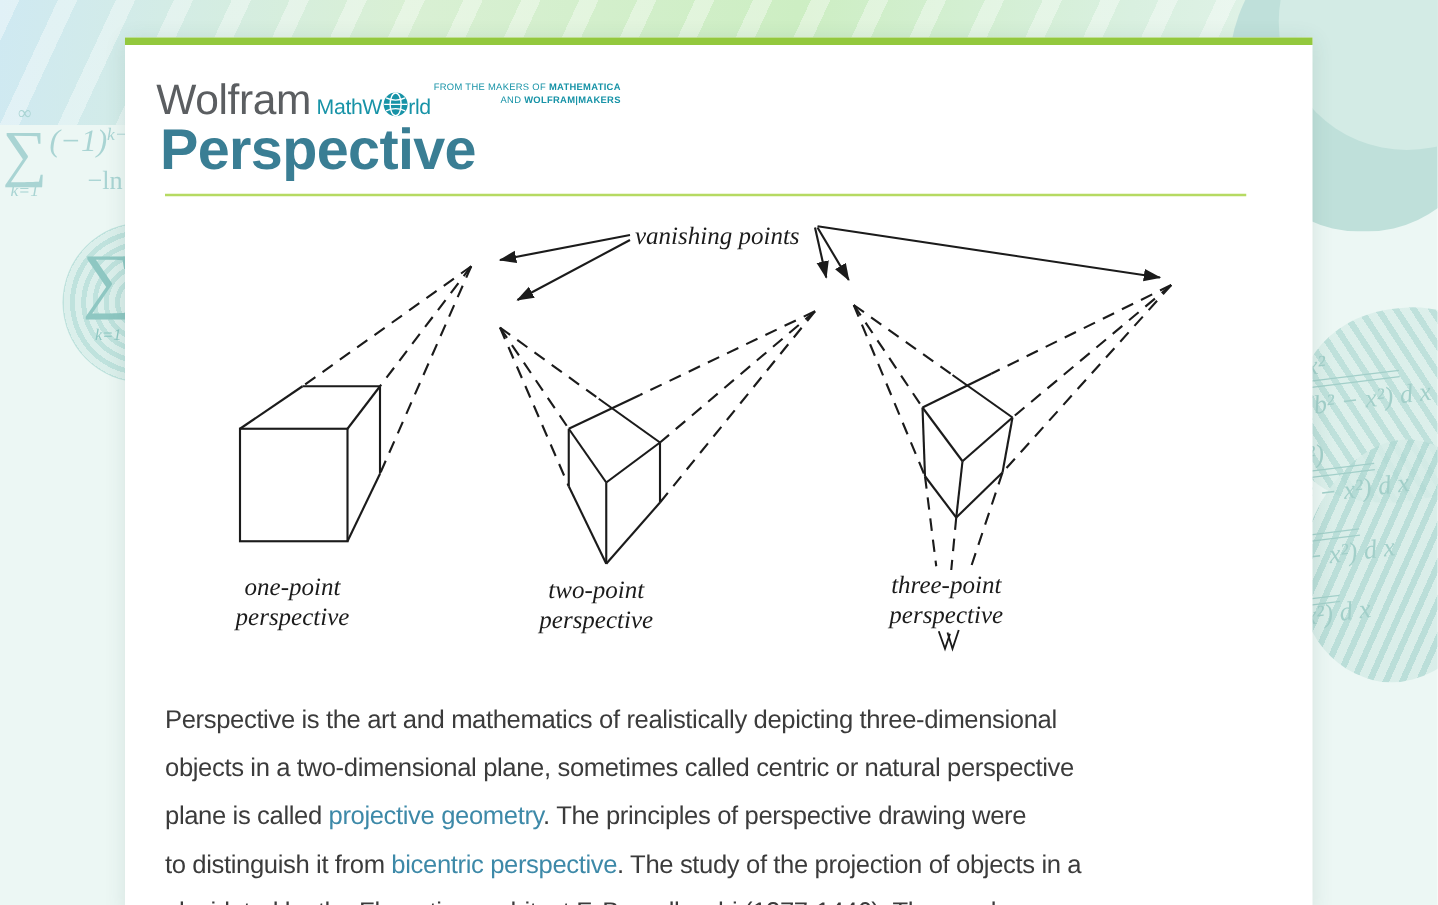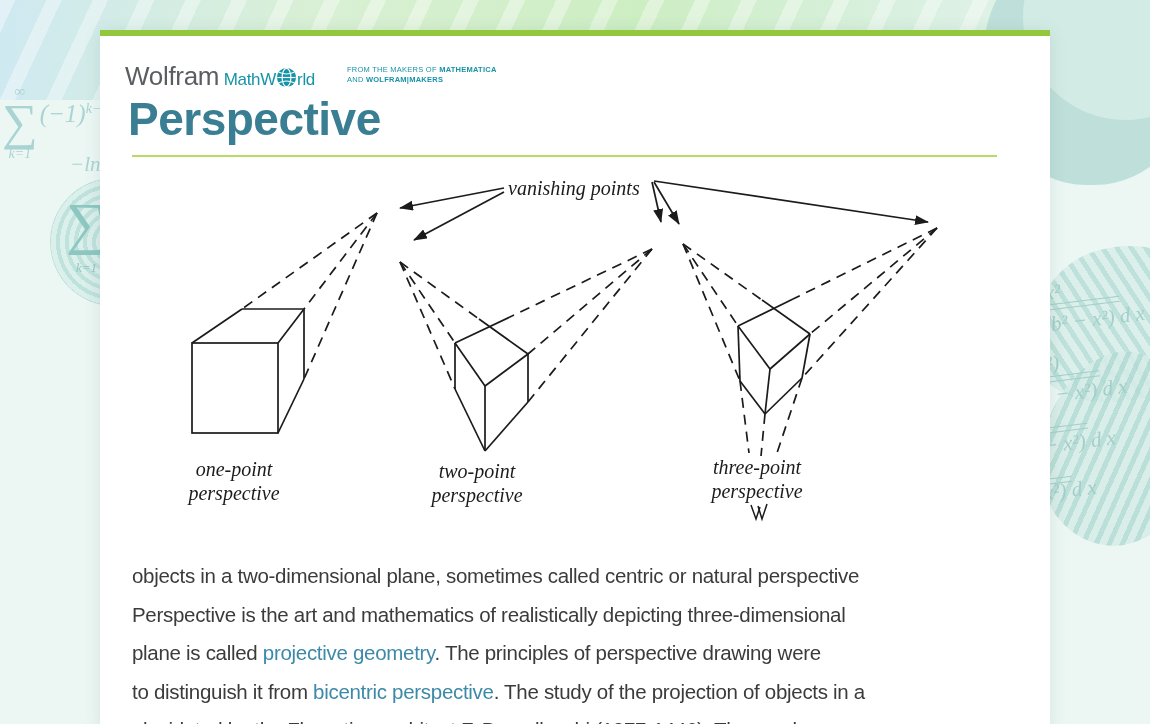--- a/index.html
+++ b/index.html
@@ -30,38 +30,38 @@
 
   .sum-formula{position:absolute;left:2px;top:84px;color:#a9d4d3;
     font-family:"Liberation Serif",serif;display:flex;align-items:flex-start;}
   .sig-col{display:flex;flex-direction:column;align-items:center;line-height:1;}
   .sig-col .inf{font-size:15px;}
   .sig-col .sig{font-size:50px;line-height:.95;}
   .sig-col .kk{font-size:14px;font-style:italic;}
   .sum-body{font-size:25px;font-style:italic;margin-top:16px;margin-left:2px;}
   .sum-body sup{font-size:14px;}
   .ln-frag{position:absolute;left:70px;top:132px;font-family:"Liberation Serif",serif;
-    font-style:italic;font-size:21px;color:#a9d4d3;margin-top:20px;}
+    font-size:21px;color:#a9d4d3;}
 
   .frag{position:absolute;font-family:"Liberation Serif",serif;font-style:italic;
     font-size:21px;color:#a2cfc9;transform:rotate(-7deg);transform-origin:left center;
     white-space:nowrap;}
   .frule{position:absolute;height:4px;border-top:1.3px solid #a2cfc9;
     border-bottom:1.3px solid #a2cfc9;transform:rotate(-7deg);transform-origin:left center;}
 
   
   .card{position:absolute;left:100px;top:30px;width:950px;height:694px;background:#ffffff;
     border-top:6px solid #93c83d;box-shadow:0 2px 16px rgba(50,90,80,.12);}
 
   .logo{position:absolute;left:25px;top:25px;white-space:nowrap;}
-  .logo .wolfram{font-size:26px;color:#5b5e61;letter-spacing:-0.3px;}
+  .logo .wolfram{font-size:34px;color:#5b5e61;letter-spacing:-0.3px;}
   .logo .mw{font-size:17px;color:#1793a7;letter-spacing:-0.3px;}
   .logo svg{vertical-align:-3px;}
   .tagline{position:absolute;left:247px;top:29px;font-size:7.5px;line-height:9.5px;
-    color:#1793a7;letter-spacing:.25px;}
+    color:#1793a7;letter-spacing:.25px;text-align:right;}
   .tagline b{font-weight:700;}
 
   .title{position:absolute;left:28px;top:56px;font-size:46px;font-weight:700;
     color:#3a7e94;letter-spacing:-0.5px;}
   .rule-green{position:absolute;left:32px;top:119px;width:865px;height:2px;background:#b6da62;}
 
   .figure{position:absolute;left:30px;top:130px;}
   .figure text{font-family:"Liberation Serif",serif;font-style:italic;fill:#1b1b1b;}
 
   .article{position:absolute;left:32px;top:521px;width:895px;font-size:20.5px;
@@ -210,21 +210,21 @@
       <text x="378" y="29" font-size="20">vanishing points</text>
       <text x="104" y="310" font-size="20" text-anchor="middle">one-point</text>
       <text x="104" y="334" font-size="20" text-anchor="middle">perspective</text>
       <text x="347" y="312" font-size="20" text-anchor="middle">two-point</text>
       <text x="347" y="336" font-size="20" text-anchor="middle">perspective</text>
       <text x="627" y="308" font-size="20" text-anchor="middle">three-point</text>
       <text x="627" y="332" font-size="20" text-anchor="middle">perspective</text>
     </svg>
 
     <div class="article">
+      <div class="ln"><span>Perspective is the art and mathematics of realistically depicting three-dimensional</span></div>
       <div class="ln"><span>objects in a two-dimensional plane, sometimes called centric or natural perspective</span></div>
-      <div class="ln"><span>Perspective is the art and mathematics of realistically depicting three-dimensional</span></div>
       <div class="ln"><span>plane is called </span><span class="lk">projective geometry</span><span>. The principles of perspective drawing were</span></div>
       <div class="ln"><span>to distinguish it from </span><span class="lk">bicentric perspective</span><span>. The study of the projection of objects in a</span></div>
       <div class="ln"><span>elucidated by the Florentine architect F. Brunelleschi (1377-1446). These rules are</span></div>
     </div>
 
   </div>
 </div>
 
 </body></html>

